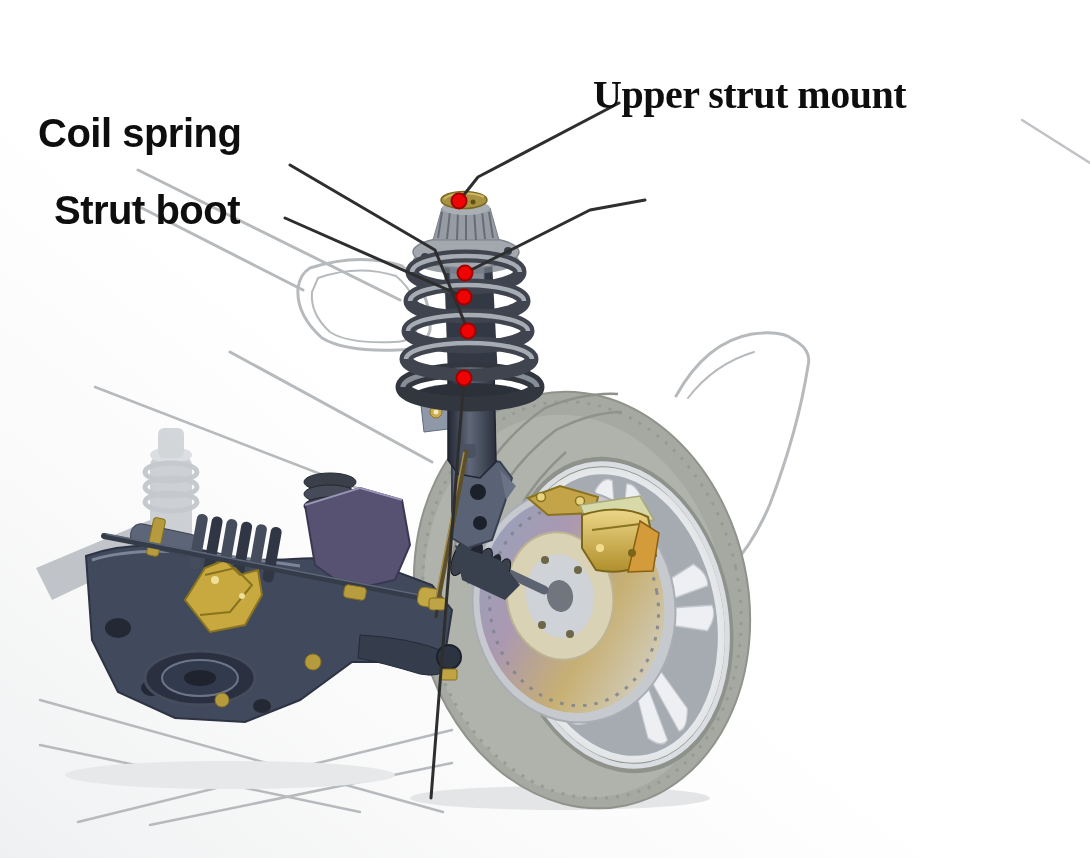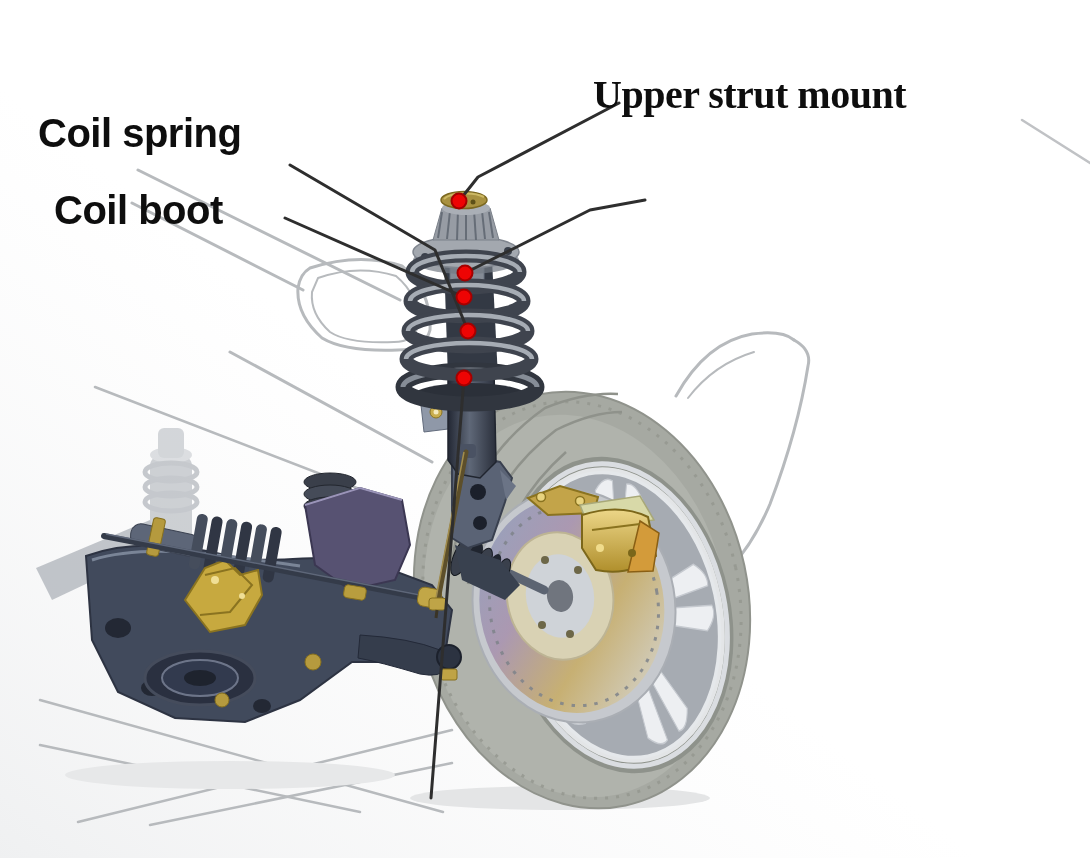--- a/index.html
+++ b/index.html
@@ -274,15 +274,15 @@
         <polyline points="619,103 478,177 459,201" fill="none" stroke="#2e2e2e" stroke-width="3" stroke-linecap="round" stroke-linejoin="round"></polyline>
         <circle cx="459" cy="201" r="7.5" fill="#ee0404" stroke="#a40000" stroke-width="2"></circle>
         <polyline points="645,200 590,210 465,273" fill="none" stroke="#2e2e2e" stroke-width="3" stroke-linecap="round" stroke-linejoin="round"></polyline>
         <circle cx="465" cy="273" r="7.5" fill="#ee0404" stroke="#a40000" stroke-width="2"></circle>
         <polyline points="464,378 431,798" fill="none" stroke="#2e2e2e" stroke-width="3" stroke-linecap="round" stroke-linejoin="round"></polyline>
         <circle cx="464" cy="378" r="7.5" fill="#ee0404" stroke="#a40000" stroke-width="2"></circle>
       </g>
   </svg>
 
   <div class="callout-label" id="lbl-coil-spring">Coil spring</div>
-  <div class="callout-label" id="lbl-strut-boot">Coil boot</div>
+  <div class="callout-label" id="lbl-strut-boot">Strut boot</div>
   <div class="callout-label" id="lbl-upper-strut-mount">Upper strut mount</div>
 </div>
 
 </body></html>

